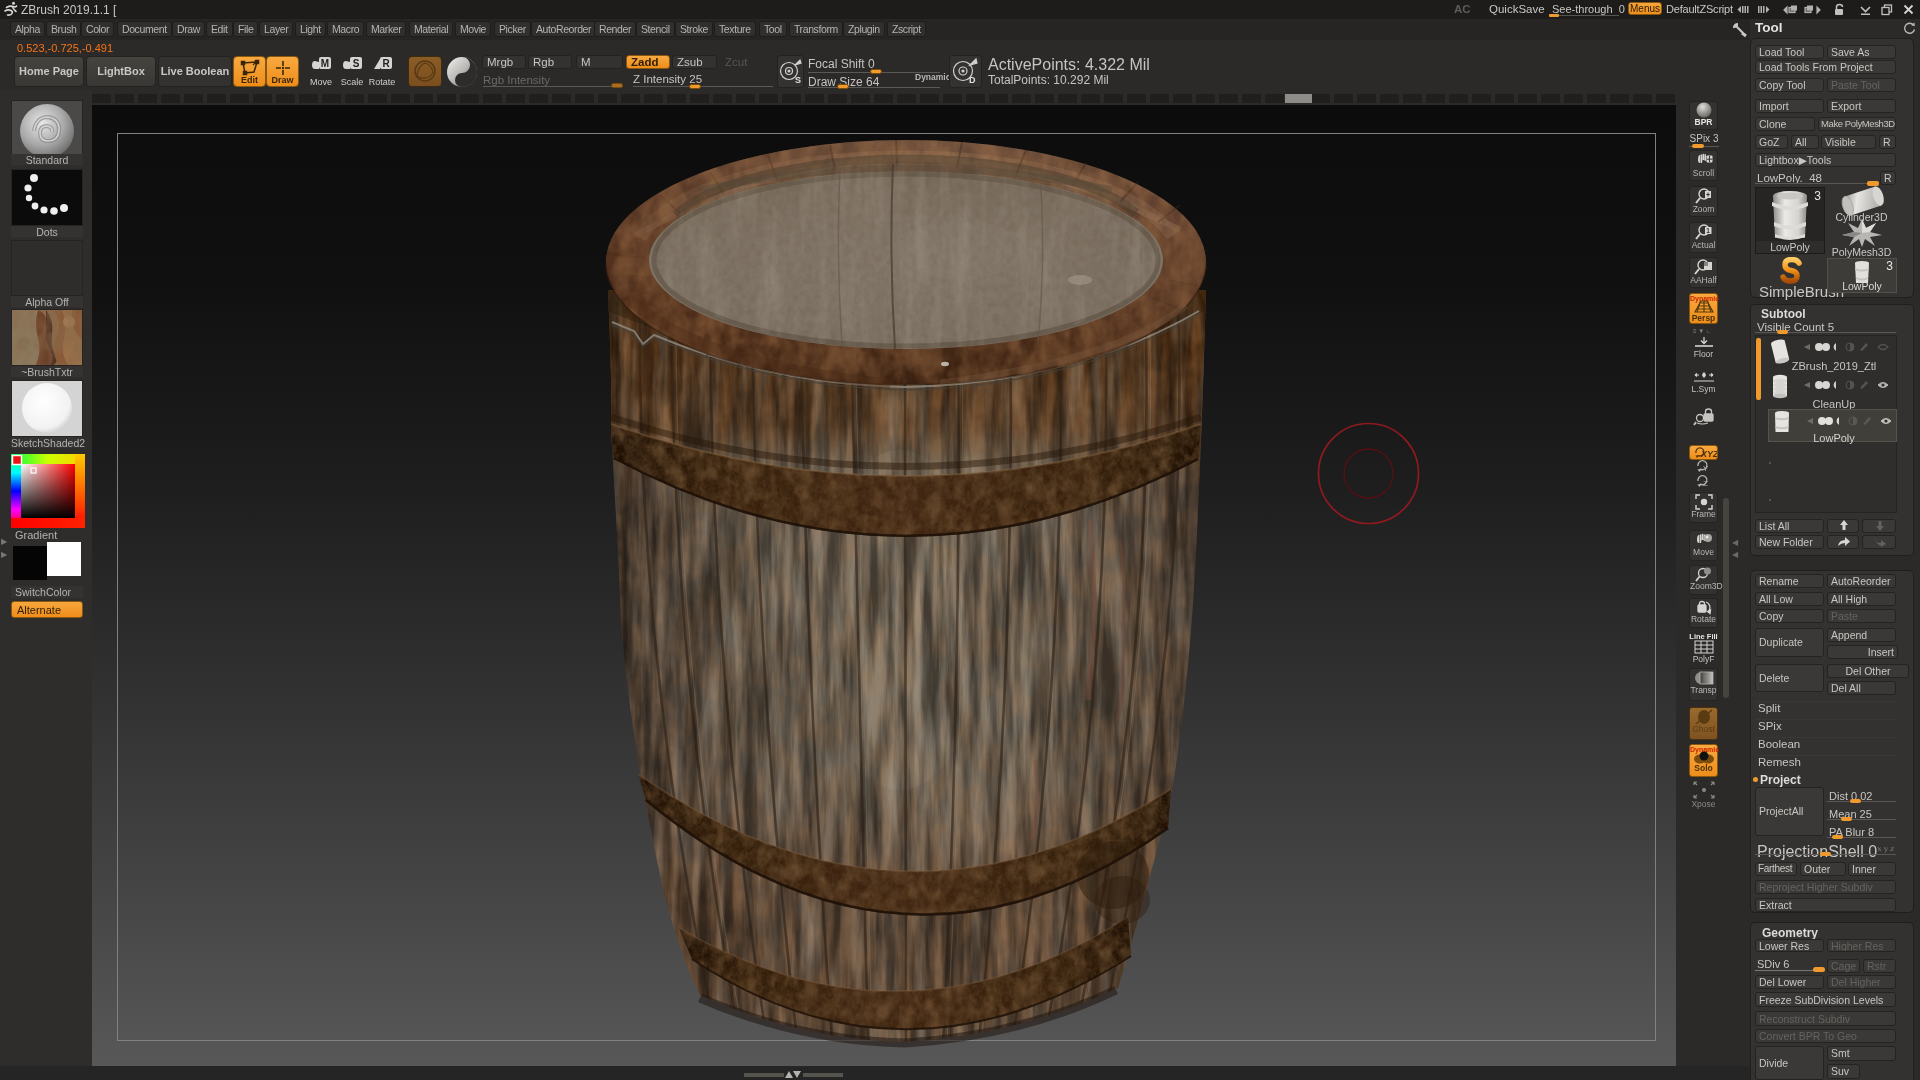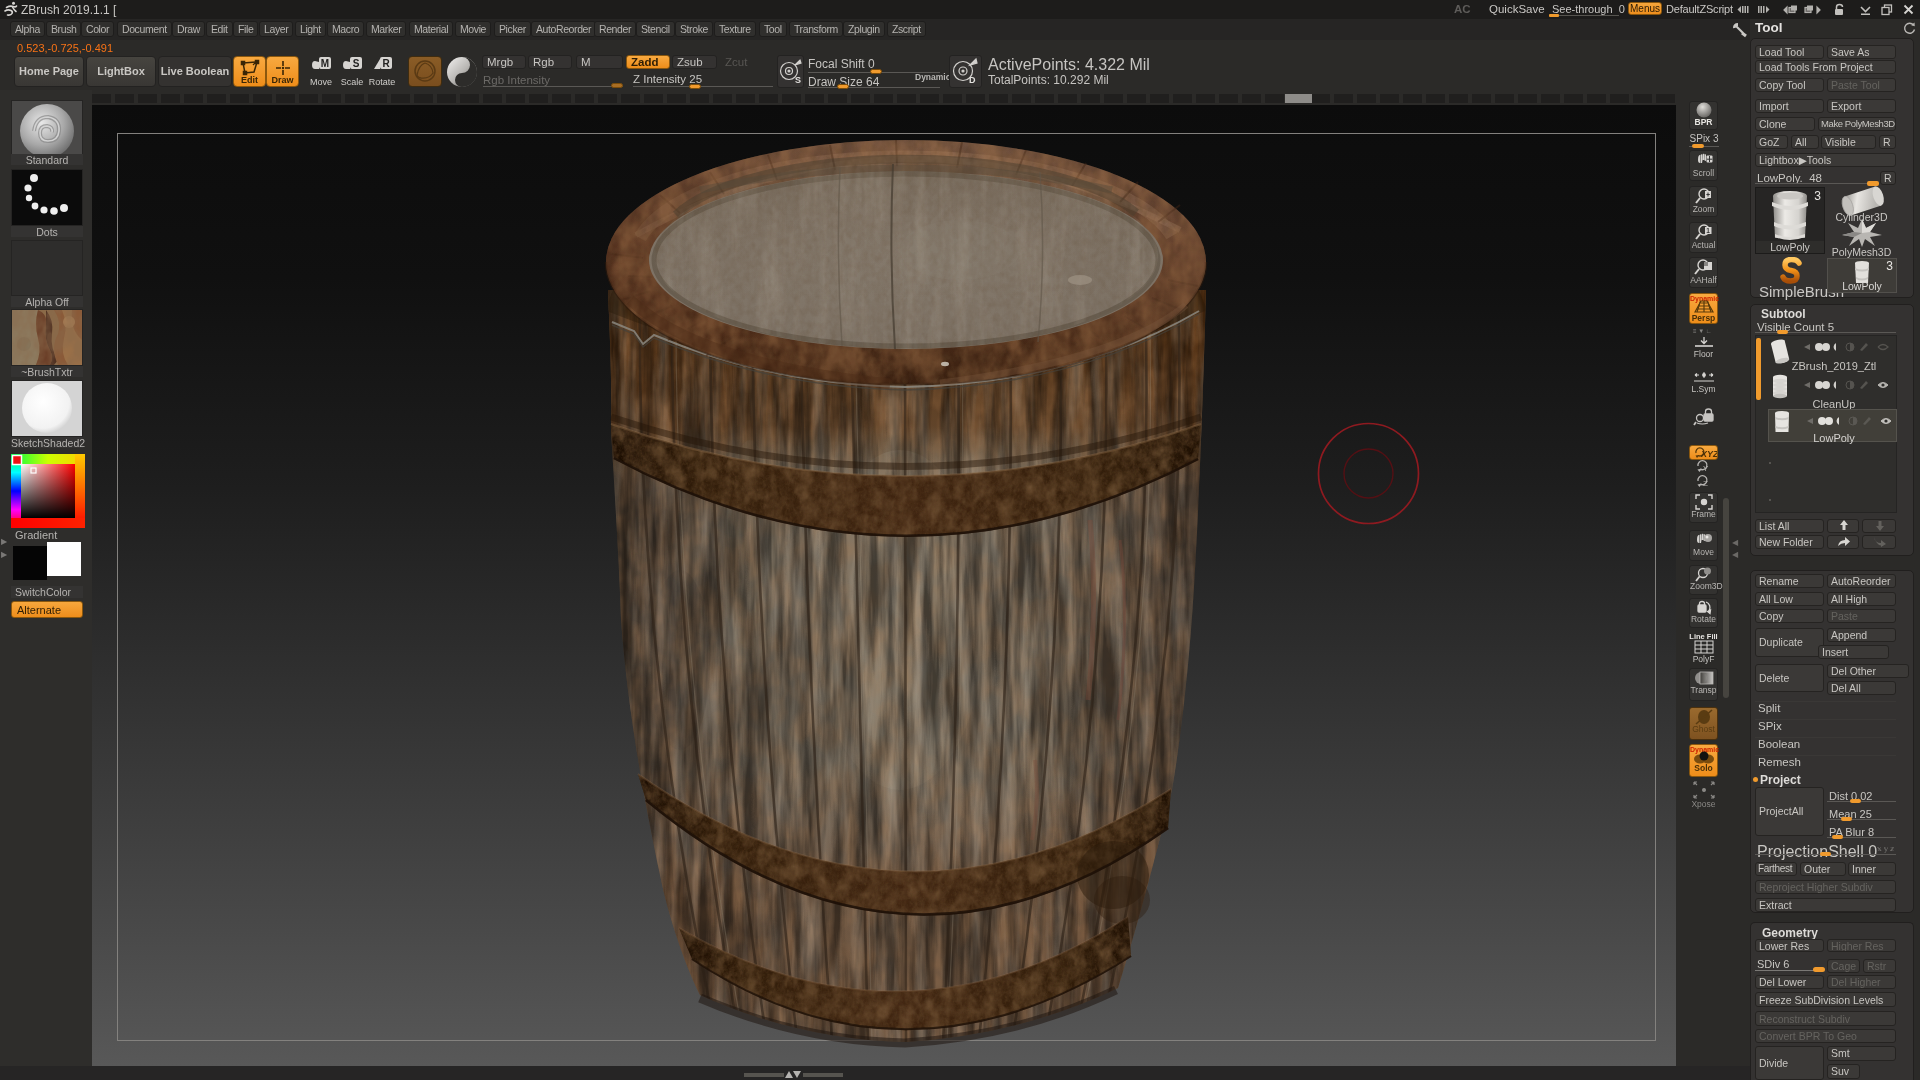--- a/index.html
+++ b/index.html
@@ -1000,23 +1000,23 @@
     
     <div class="sect" style="top:551px;height:343px;"></div>
     <span class="pbtn" style="left:5px;top:555px;width:69px;">Rename</span>
     <span class="pbtn" style="left:77px;top:555px;width:69px;">AutoReorder</span>
     <span class="pbtn" style="left:5px;top:573px;width:69px;">All Low</span>
     <span class="pbtn" style="left:77px;top:573px;width:69px;">All High</span>
     <span class="pbtn" style="left:5px;top:590px;width:69px;">Copy</span>
     <span class="pbtn dim2" style="left:77px;top:590px;width:69px;">Paste</span>
     <span class="pbtn" style="left:5px;top:609px;width:69px;height:29px;line-height:27px;">Duplicate</span>
     <span class="pbtn" style="left:77px;top:609px;width:69px;">Append</span>
-    <span class="pbtn" style="left:68px;top:626px;width:71px;">Insert</span>
+    <span class="pbtn" style="left:77px;top:626px;width:71px;text-align:right;">Insert</span>
     <span class="pbtn" style="left:5px;top:645px;width:69px;height:28px;line-height:26px;">Delete</span>
-    <span class="pbtn" style="left:77px;top:645px;width:82px;">Del Other</span>
+    <span class="pbtn" style="left:77px;top:645px;width:82px;text-align:center;">Del Other</span>
     <span class="pbtn" style="left:77px;top:662px;width:69px;">Del All</span>
     <span class="flatrow" style="top:682px;">Split</span>
     <span class="flatrow" style="top:700px;">SPix</span>
     <span class="flatrow" style="top:718px;">Boolean</span>
     <span class="flatrow" style="top:736px;">Remesh</span>
     <span class="abs" style="left:3px;top:758px;width:5px;height:5px;background:#f09a2d;border-radius:50%;"></span>
     <span class="abs" style="left:10px;top:754px;font-size:12px;font-weight:bold;color:#dddbd8;">Project</span>
     <span class="pbtn" style="left:5px;top:768px;width:69px;height:49px;line-height:47px;">ProjectAll</span>
     <span class="ptext" style="left:79px;top:771px;">Dist 0.02</span>
     <span class="abs" style="left:77px;top:782px;width:69px;height:1px;background:#5a5855;"></span>

